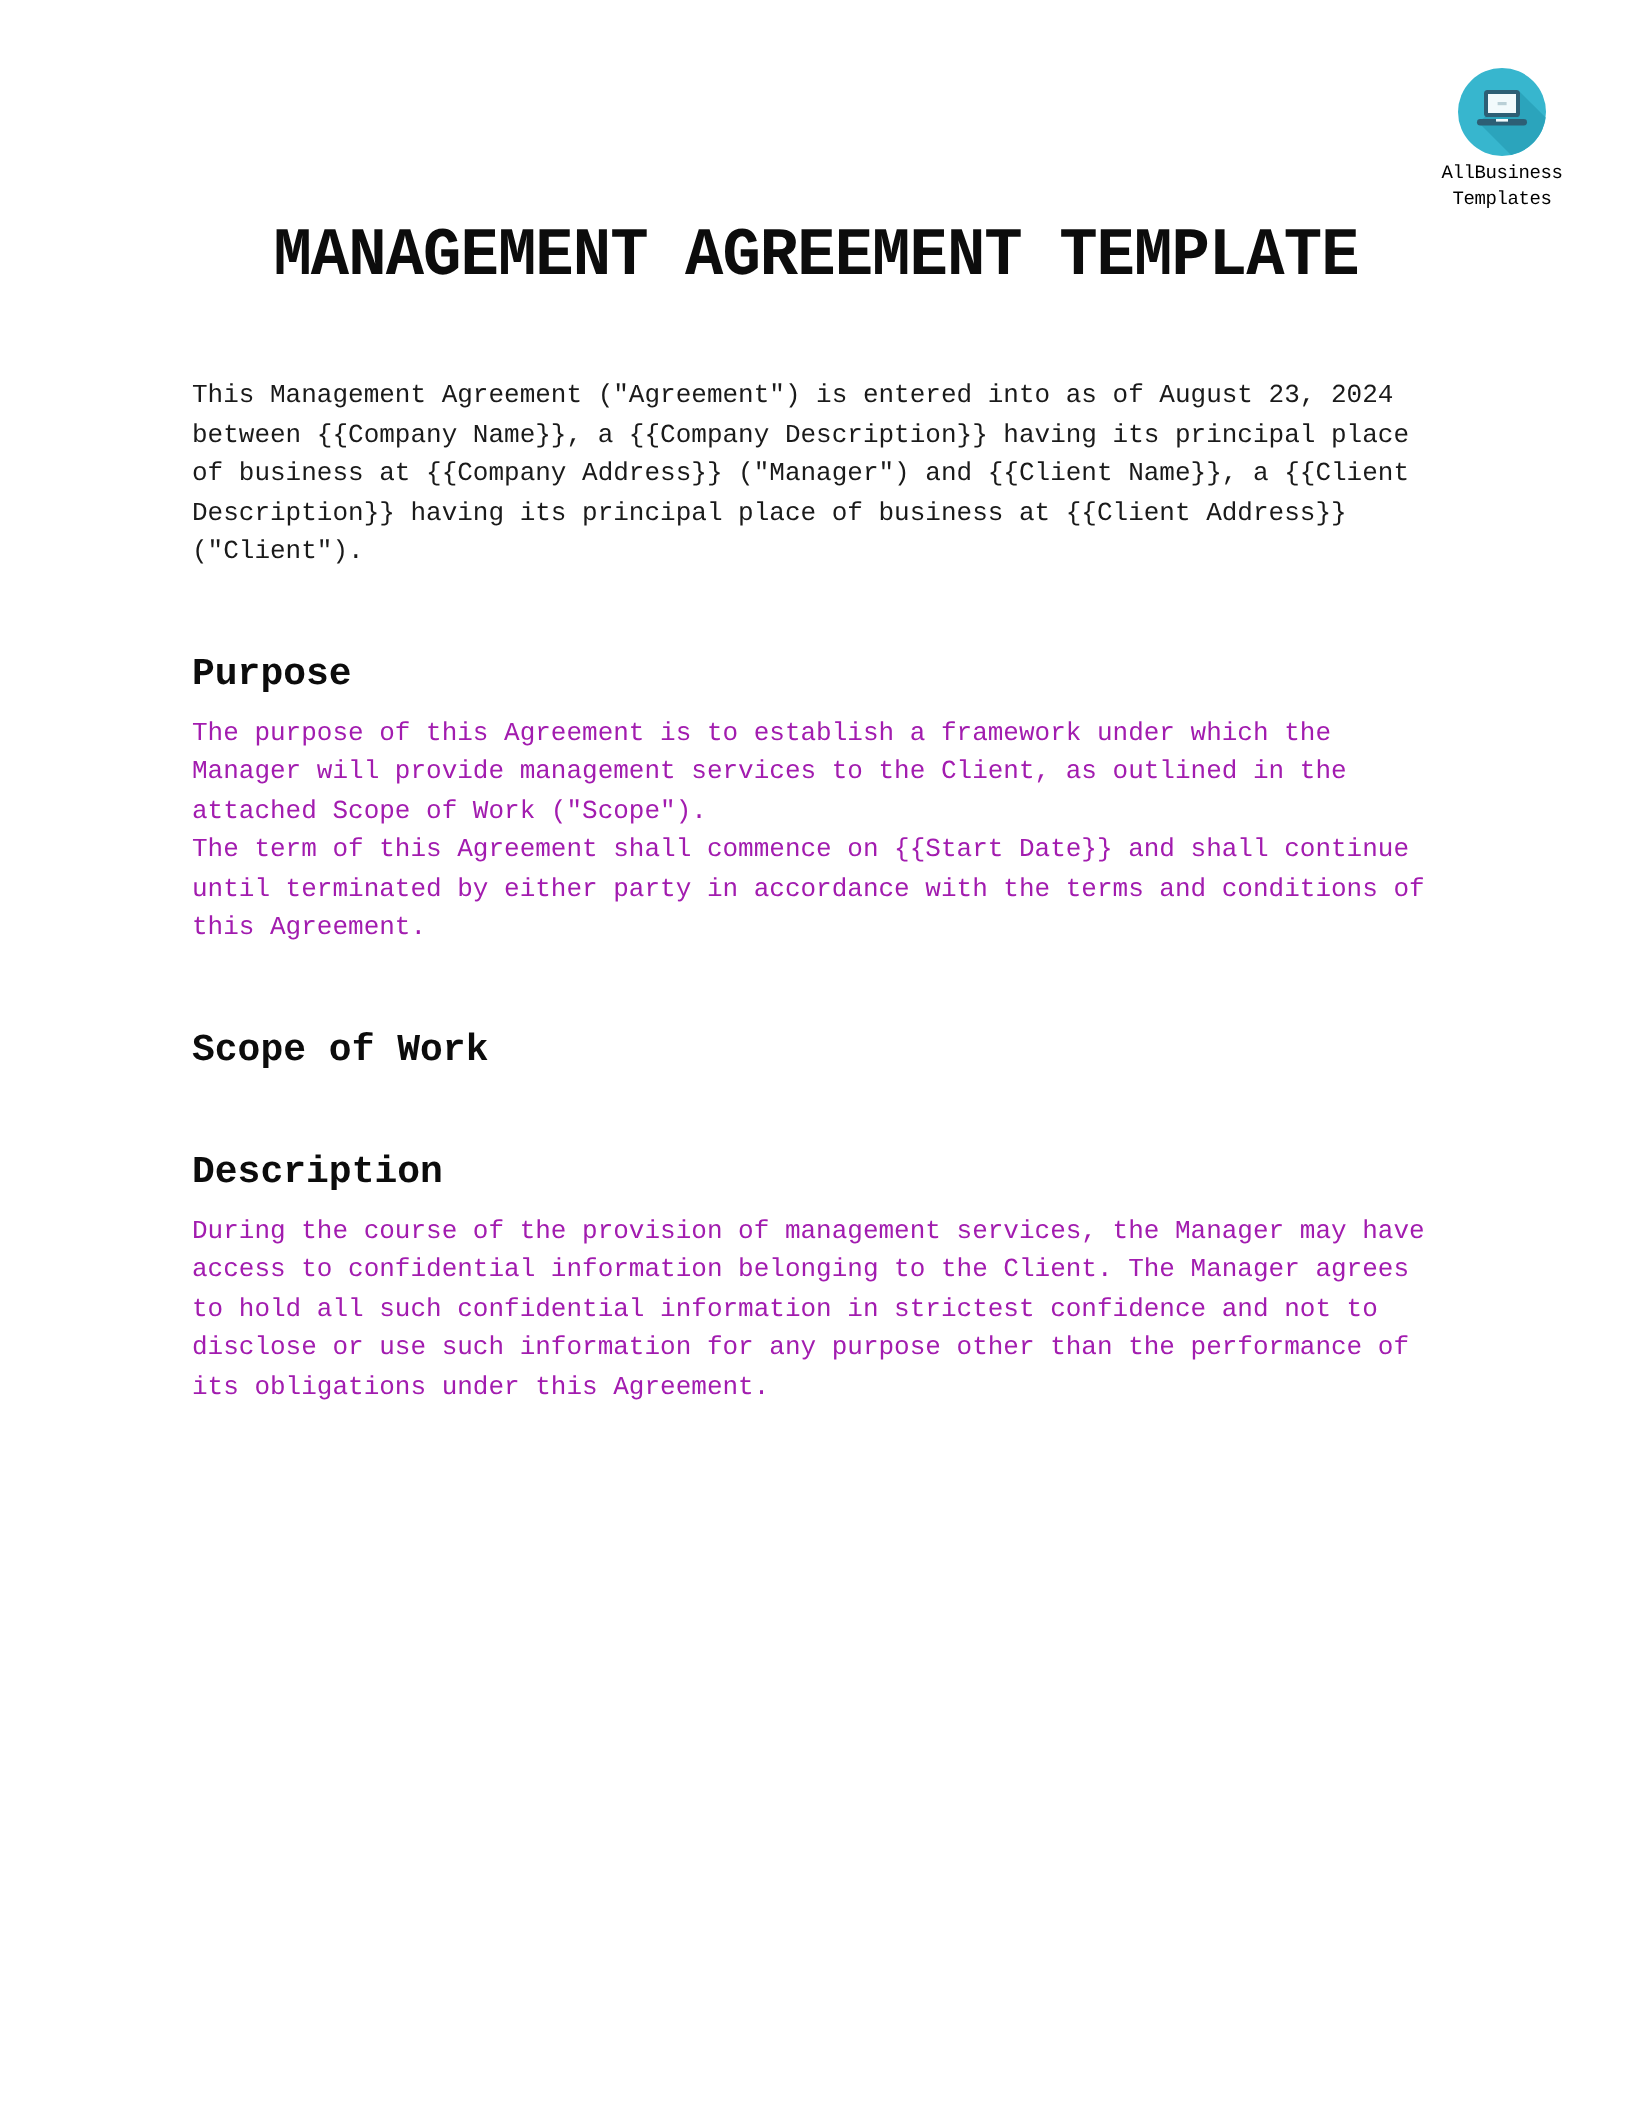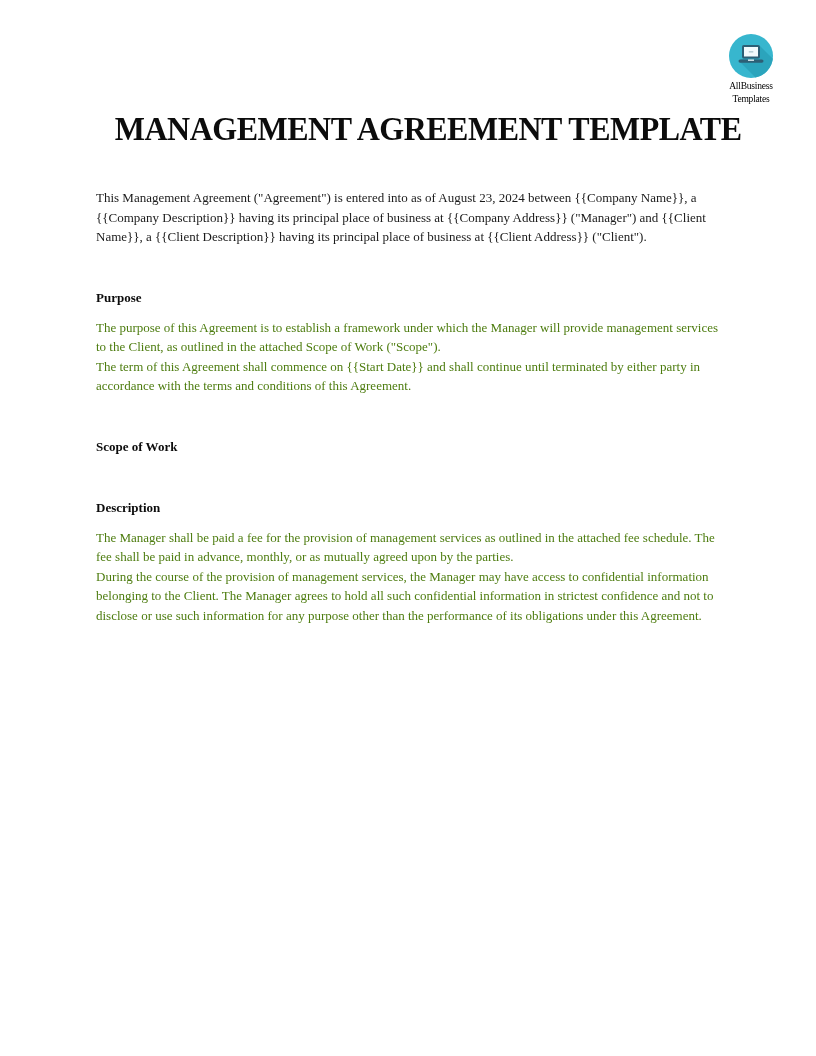--- a/index.html
+++ b/index.html
@@ -2,21 +2,21 @@
 <html><head>
 <meta charset="utf-8">
 <style>
   * { box-sizing: border-box; }
   html, body { margin: 0; padding: 0; background: #ffffff; }
   .page {
     position: relative;
     width: 816px;
     height: 1056px;
     background: #ffffff;
-    font-family: Liberation Serif, serif;
+    font-family: Liberation Mono, monospace;
     color: #161616;
     overflow: hidden;
   }
   .logo {
     position: absolute;
     top: 33px;
     right: 30px;
     width: 70px;
     text-align: center;
   }
@@ -45,30 +45,30 @@
     white-space: nowrap;
   }
   p.intro {
     margin: 40px 0 0 0;
     font-size: 13px;
     line-height: 19.5px;
     color: #1a1a1a;
   }
   .section h2 {
     margin: 41px 0 10px 0;
-    font-size: 13px;
+    font-size: 19px;
     line-height: 20px;
     font-weight: 700;
     color: #0c0c0c;
   }
   .section p {
     margin: 0;
     font-size: 13px;
     line-height: 19.5px;
-    color: #4d7c0f;
+    color: #a21caf;
   }
 </style>
 </head>
 <body>
 
 <div class="page">
 
   <div class="logo">
     <svg width="46" height="46" viewBox="0 0 46 46">
       <circle cx="23" cy="23" r="22" fill="#37b6ce"></circle>
@@ -96,21 +96,20 @@
     <div class="section">
       <p>The term of this Agreement shall commence on {{Start Date}} and shall continue until terminated by either party in accordance with the terms and conditions of this Agreement.</p>
     </div>
 
     <div class="section">
       <h2>Scope of Work</h2>
     </div>
 
     <div class="section">
       <h2>Description</h2>
-      <p>The Manager shall be paid a fee for the provision of management services as outlined in the attached fee schedule. The fee shall be paid in advance, monthly, or as mutually agreed upon by the parties.</p>
     </div>
 
     <div class="section">
       <p>During the course of the provision of management services, the Manager may have access to confidential information belonging to the Client. The Manager agrees to hold all such confidential information in strictest confidence and not to disclose or use such information for any purpose other than the performance of its obligations under this Agreement.</p>
     </div>
   </div>
 
 </div>
 
 </body></html>

